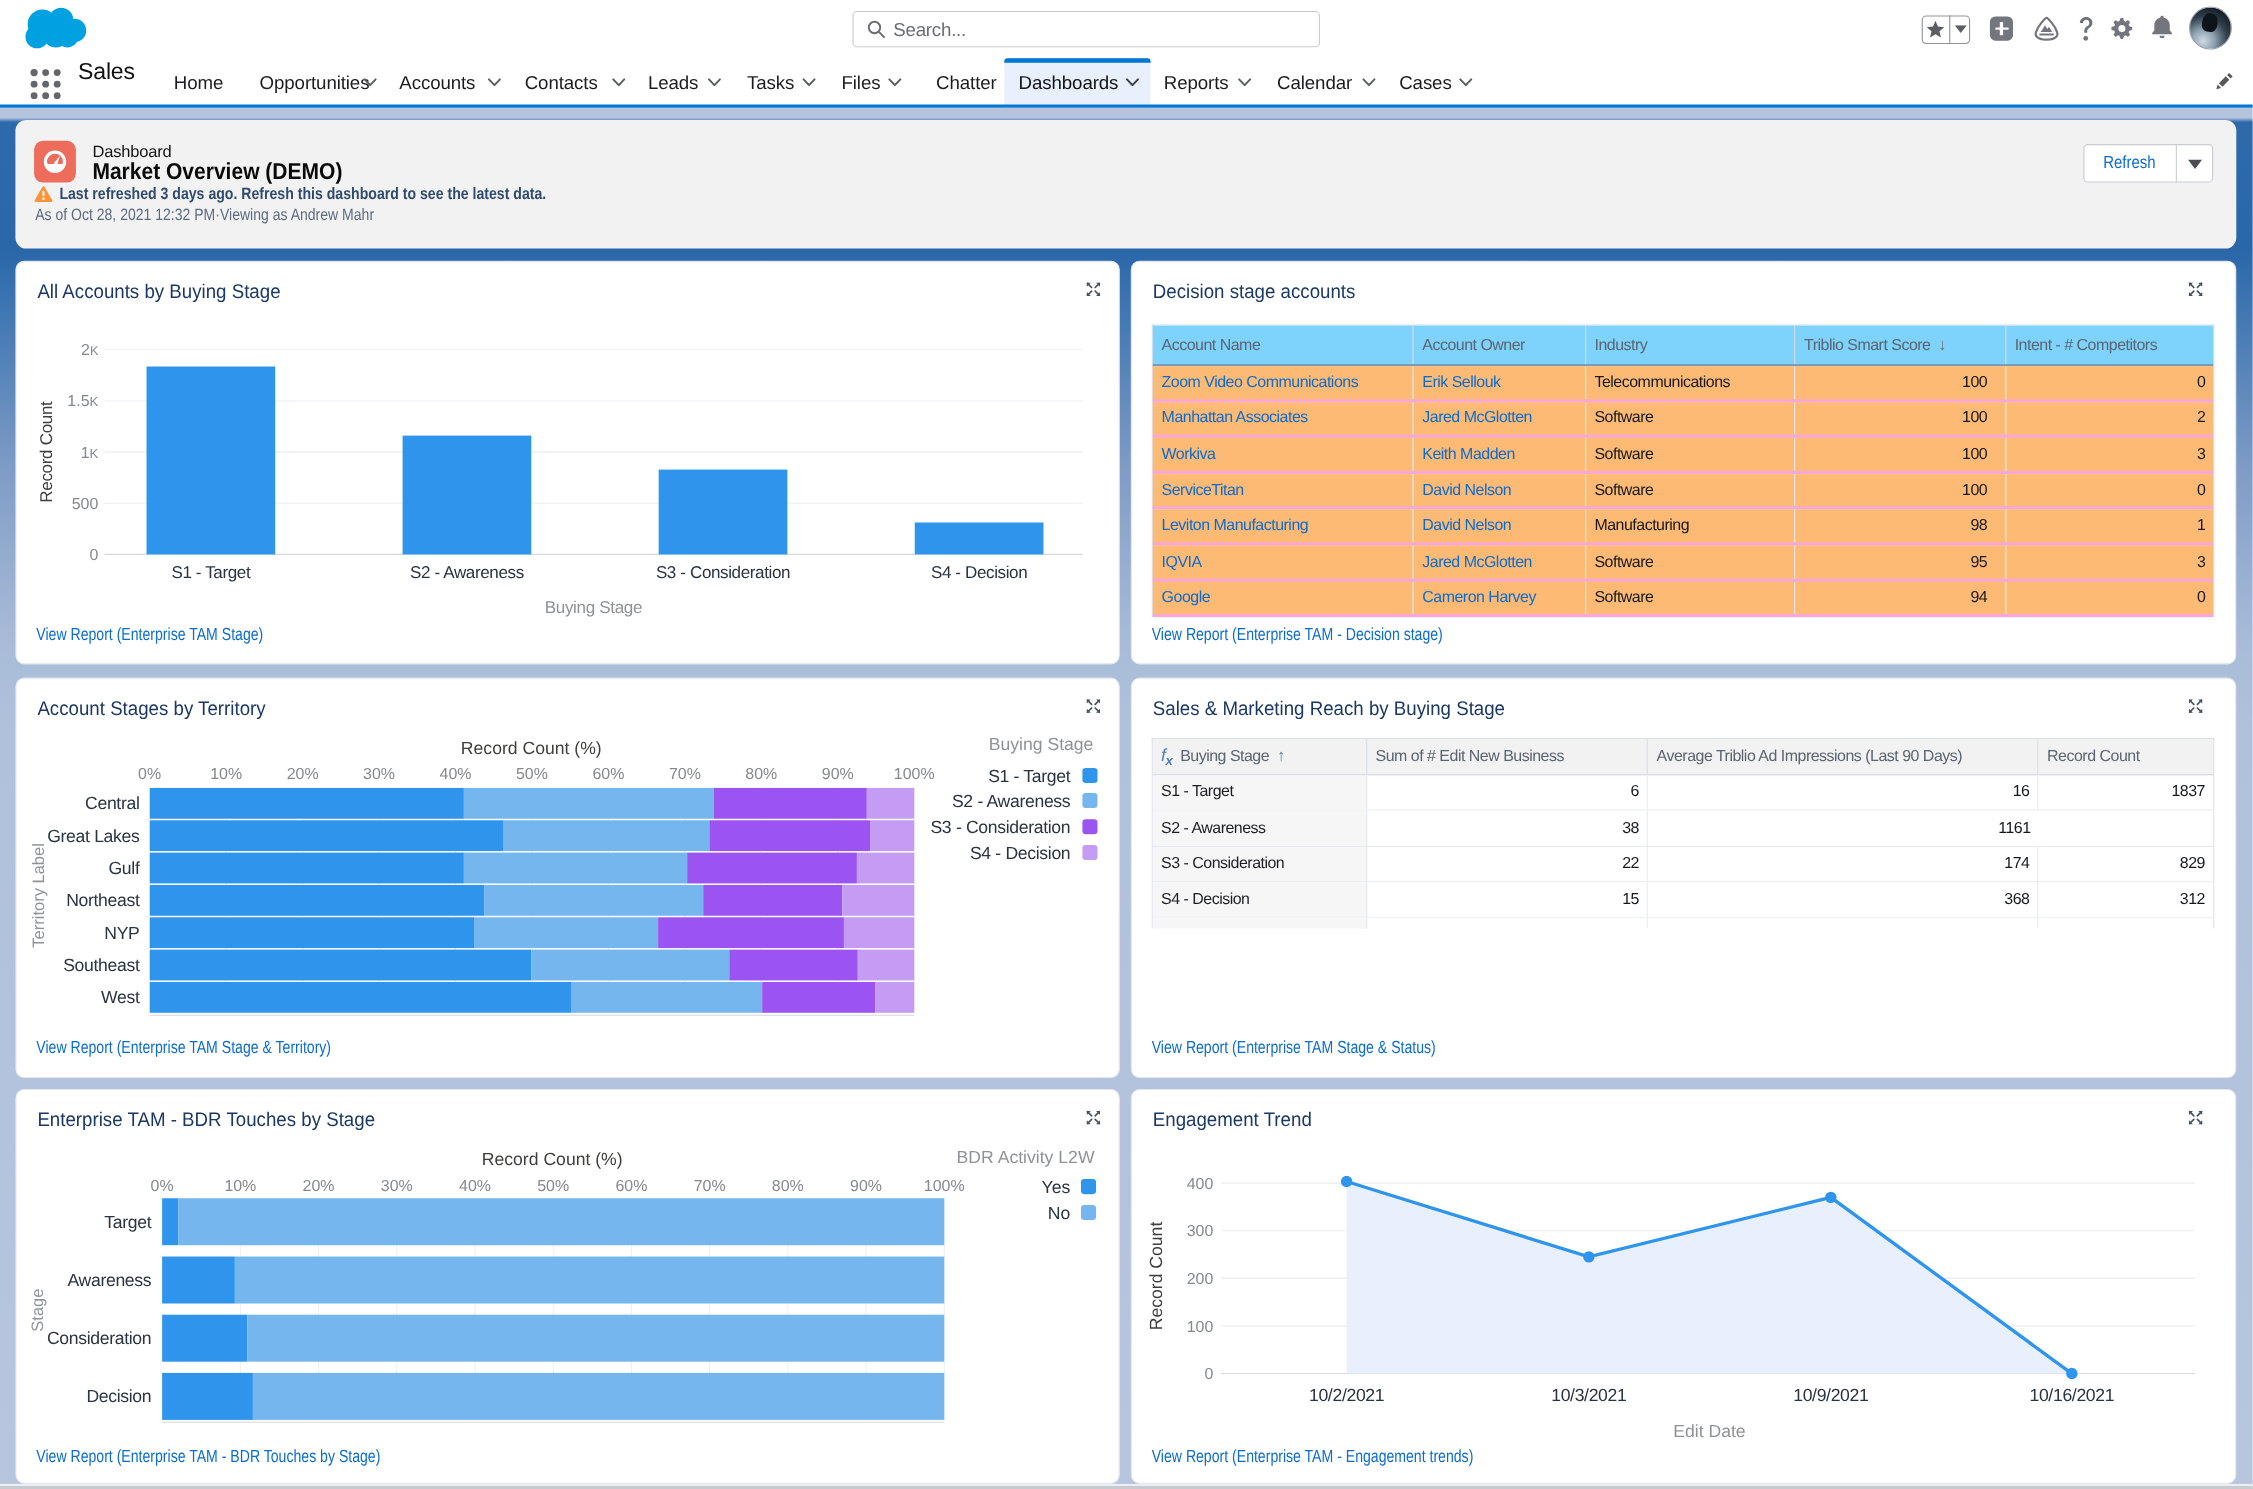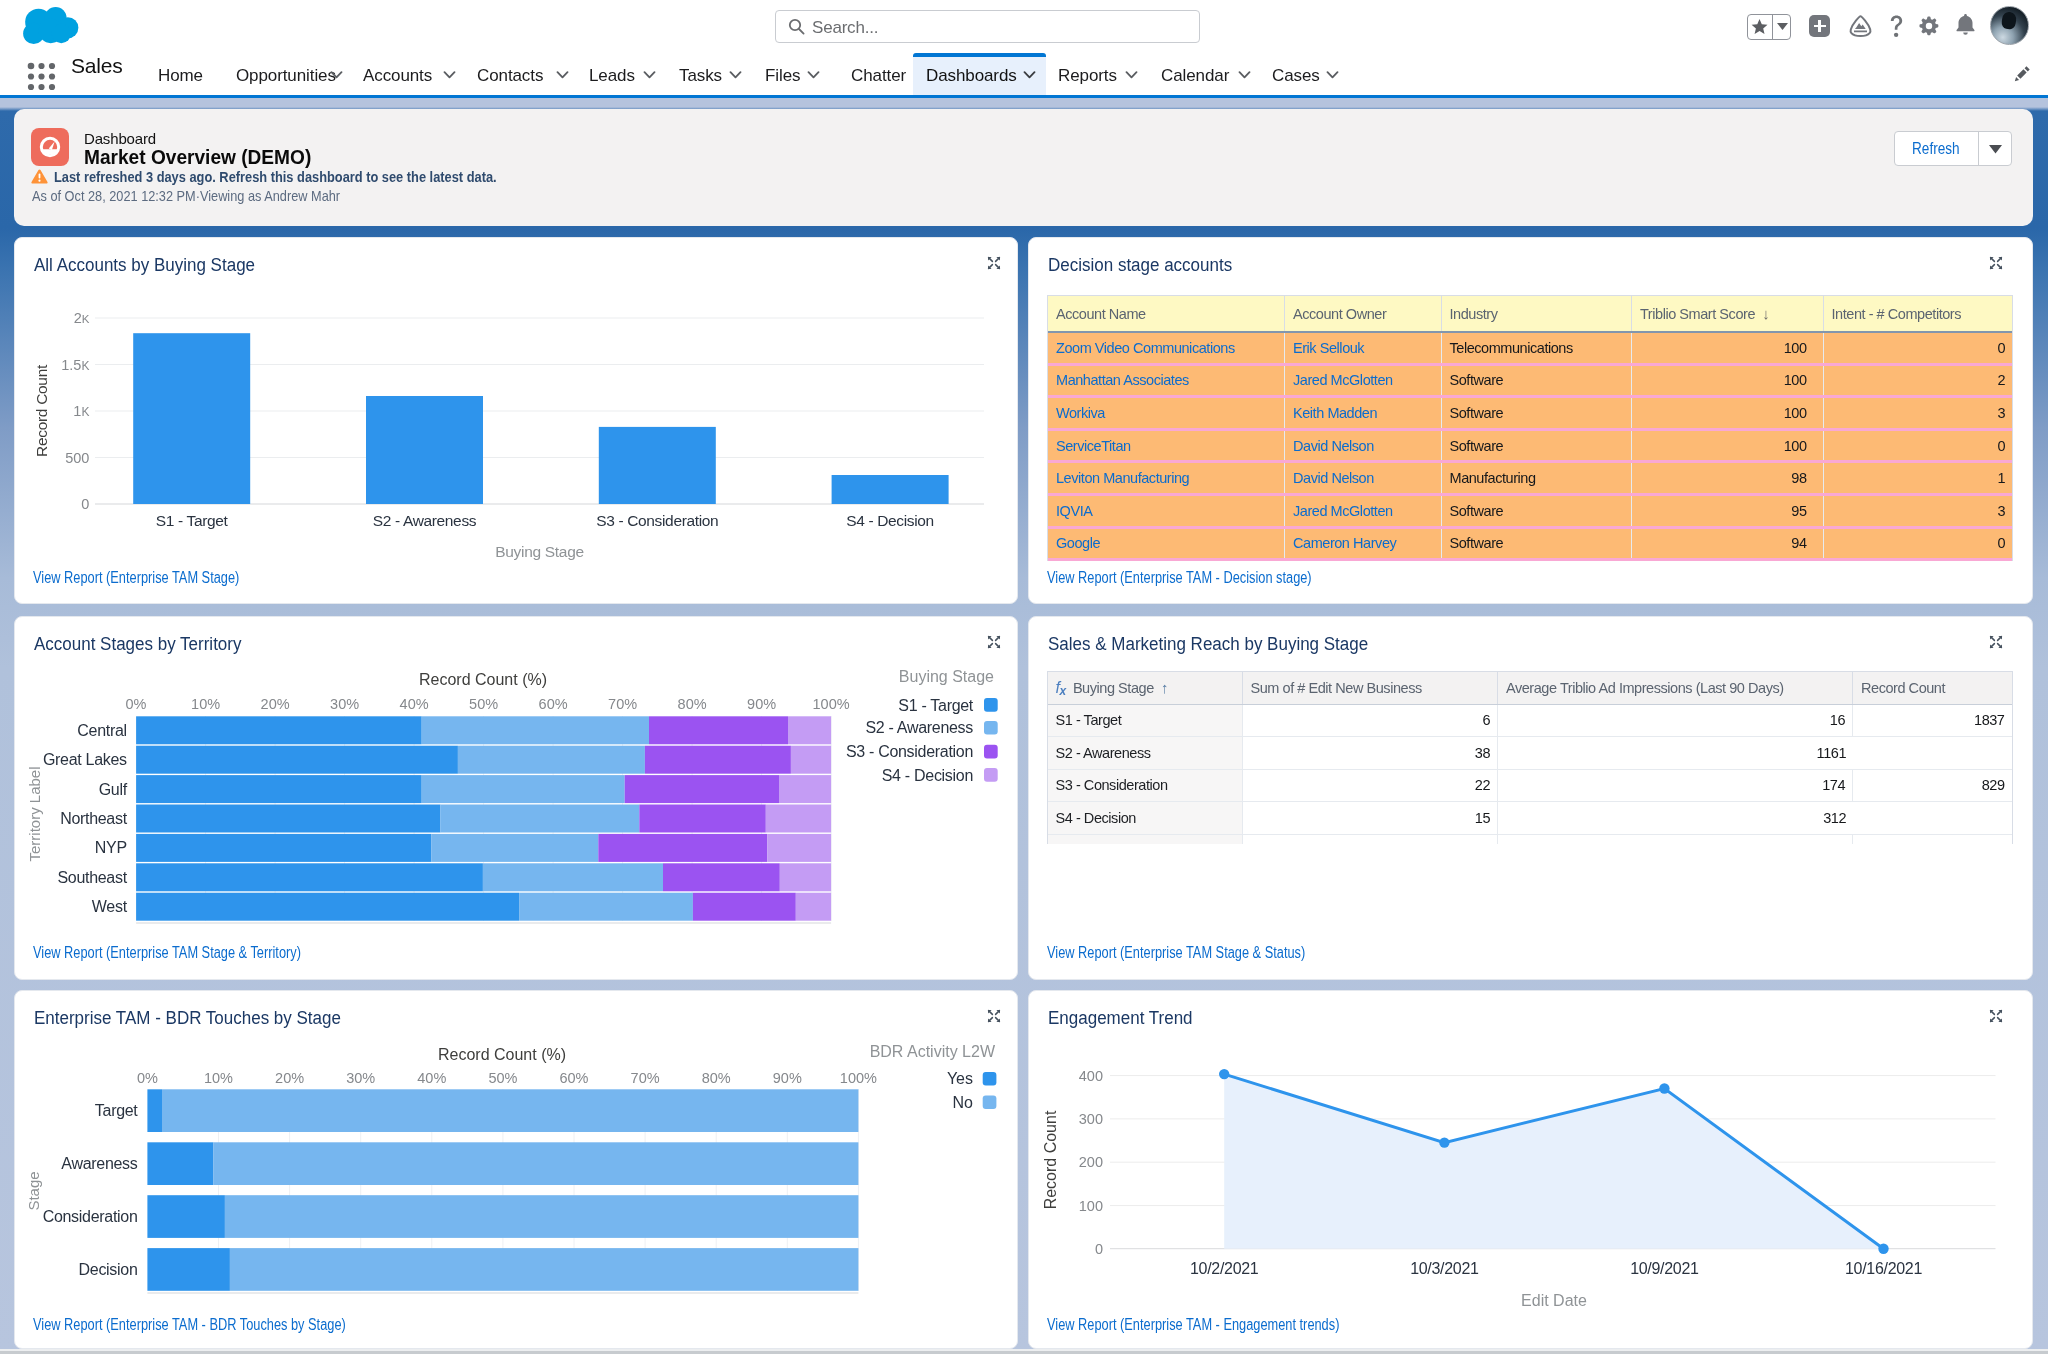--- a/index.html
+++ b/index.html
@@ -232,21 +232,21 @@
         <line x1="1.6" y1="1.6" x2="5.4" y2="5.4"></line>
         <path d="M9.4 1 L13 1 L13 4.6 Z" stroke="none"></path>
         <line x1="12.4" y1="1.6" x2="8.6" y2="5.4"></line>
         <path d="M1 9.4 L1 13 L4.6 13 Z" stroke="none"></path>
         <line x1="1.6" y1="12.4" x2="5.4" y2="8.6"></line>
         <path d="M13 9.4 L13 13 L9.4 13 Z" stroke="none"></path>
         <line x1="12.4" y1="12.4" x2="8.6" y2="8.6"></line>
       </g>
     </svg>
 <div style="position:absolute;left:18px;top:57px;width:966px;border:1px solid #d8dde6;border-bottom:none">
-<div style="display:grid;grid-template-columns:237px 156.5px 190.5px 191.5px 188.5px;height:37px;background:#fef9c3;border-bottom:2px solid #8296ad">
+<div style="display:grid;grid-template-columns:237px 156.5px 190.5px 191.5px 188.5px;height:37px;background:#7dd3fc;border-bottom:2px solid #8296ad">
 <div class="hc">Account Name</div>
         <div class="hc">Account Owner</div>
         <div class="hc">Industry</div>
         <div class="hc">Triblio Smart Score&nbsp;&nbsp;<span style="font-size:15px;color:#706e6b">↓</span></div>
         <div class="hc" style="border-right:none">Intent - # Competitors</div>
 </div>
 <div class="trow">
         <div class="c lk">Zoom Video Communications</div>
         <div class="c lk">Erik Sellouk</div>
         <div class="c dk">Telecommunications</div>
@@ -433,20 +433,21 @@
       </div>
 <div class="trow4">
         <div class="c gk">S3 - Consideration</div>
         <div class="c num">22</div>
         <div class="c num">174</div>
         <div class="c num" style="border-right:none">829</div>
       </div>
 <div class="trow4">
         <div class="c gk">S4 - Decision</div>
         <div class="c num">15</div>
+        <div class="c num">368</div>
         <div class="c num" style="border-right:none">312</div>
       </div>
 <div class="trow4" style="height:9px;border-bottom:none">
         <div class="c gk"></div>
         <div class="c"></div>
         <div class="c"></div>
         <div class="c" style="border-right:none"></div>
       </div>
 </div>
 <div class="vr" style="left:18px;top:327px">View Report (Enterprise TAM Stage &amp; Status)</div>

